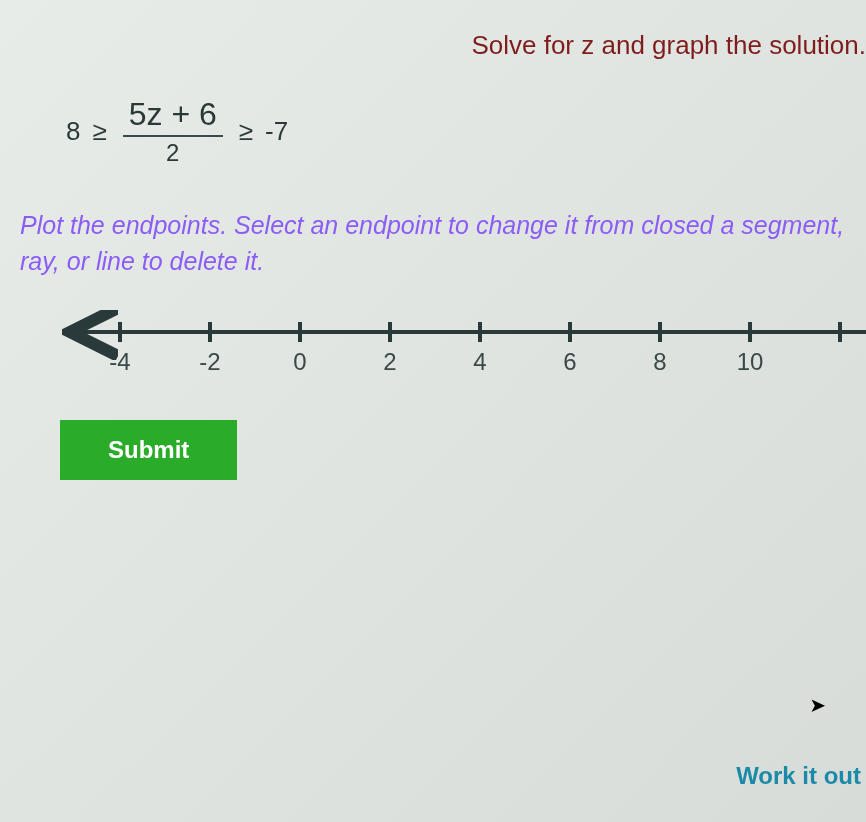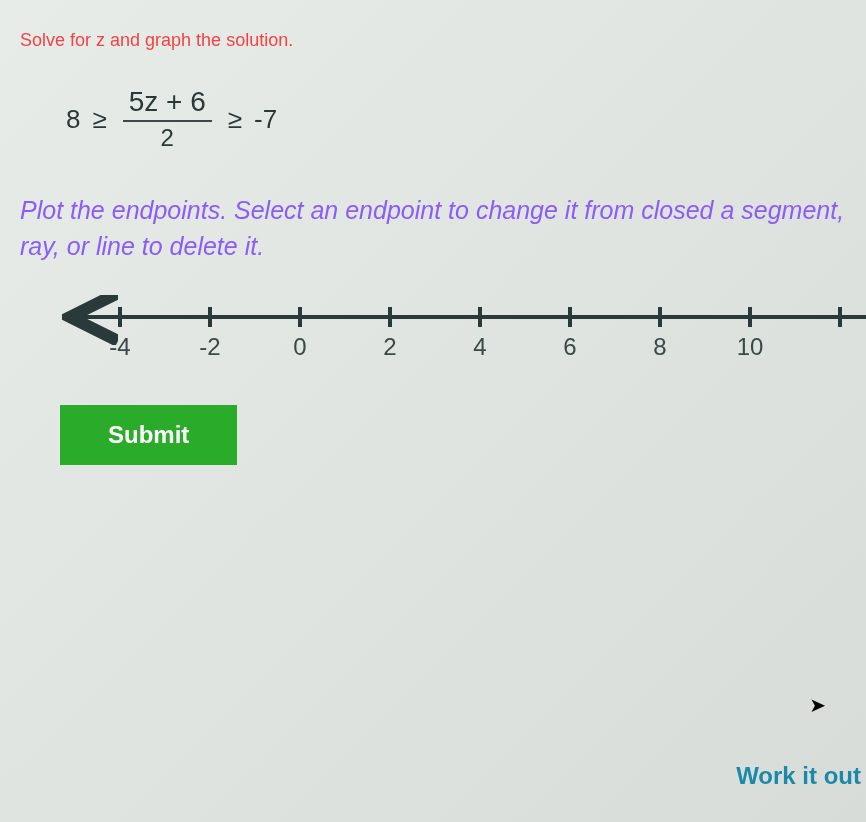--- a/index.html
+++ b/index.html
@@ -7,45 +7,46 @@
       width: 866px;
       height: 822px;
       background: linear-gradient(135deg, #e8ece9 0%, #d8dcd8 100%);
       font-family: Arial, Helvetica, sans-serif;
       color: #3a4a4a;
       padding: 30px 0 0 20px;
       overflow: hidden;
       position: relative;
     }
     .question-title {
-      font-size: 18px;
-      color: #ef4444;
+      font-size: 26px;
+      color: #7f1d1d;
       margin-bottom: 35px;
       font-weight: 400;
+      text-align: right;
     }
     .equation-row {
       display: flex;
       align-items: center;
       margin-left: 40px;
       margin-bottom: 40px;
       font-size: 26px;
       color: #2a3838;
     }
     .eq-num { margin: 0 6px; }
     .fraction {
       display: inline-flex;
       flex-direction: column;
       align-items: center;
       margin: 0 10px;
       vertical-align: middle;
     }
     .frac-top {
       border-bottom: 2px solid #3a4a4a;
       padding: 0 6px 2px 6px;
-      font-size: 28px;
+      font-size: 32px;
     }
     .frac-bot {
       padding-top: 2px;
       font-size: 24px;
     }
     .instruction {
       font-size: 25px;
       font-style: italic;
       color: #8b5cf6;
       line-height: 1.45;

